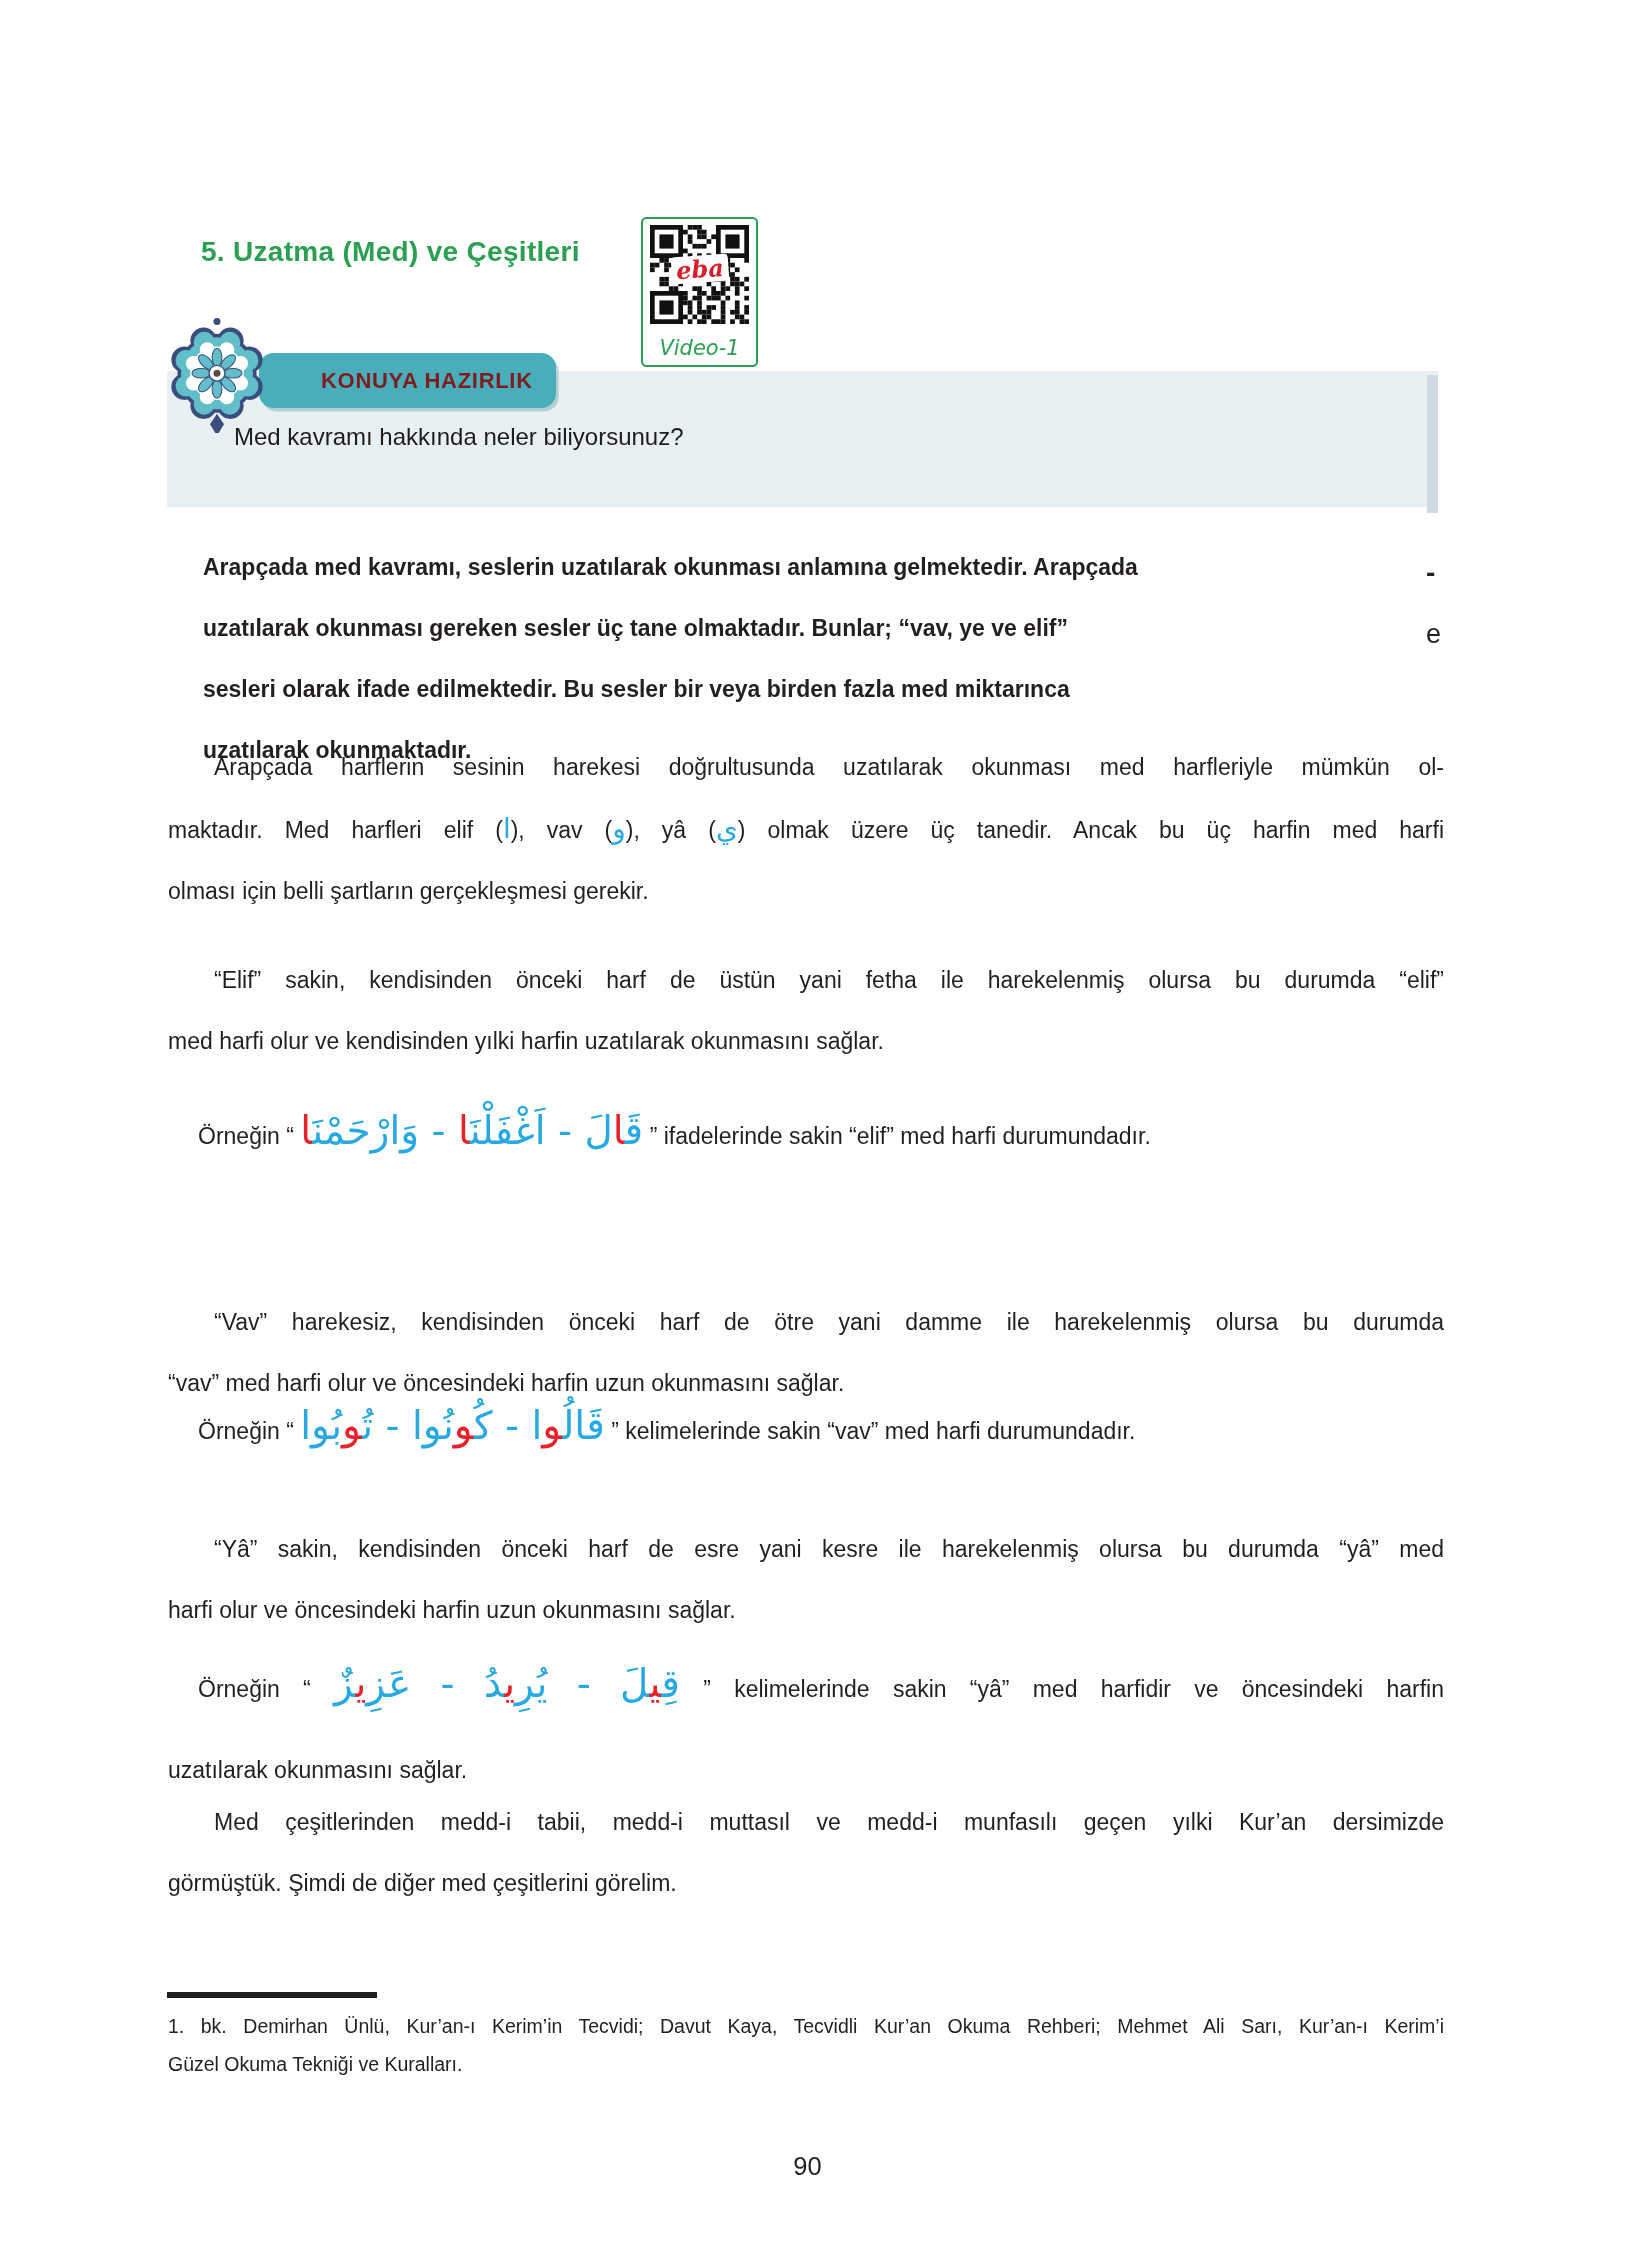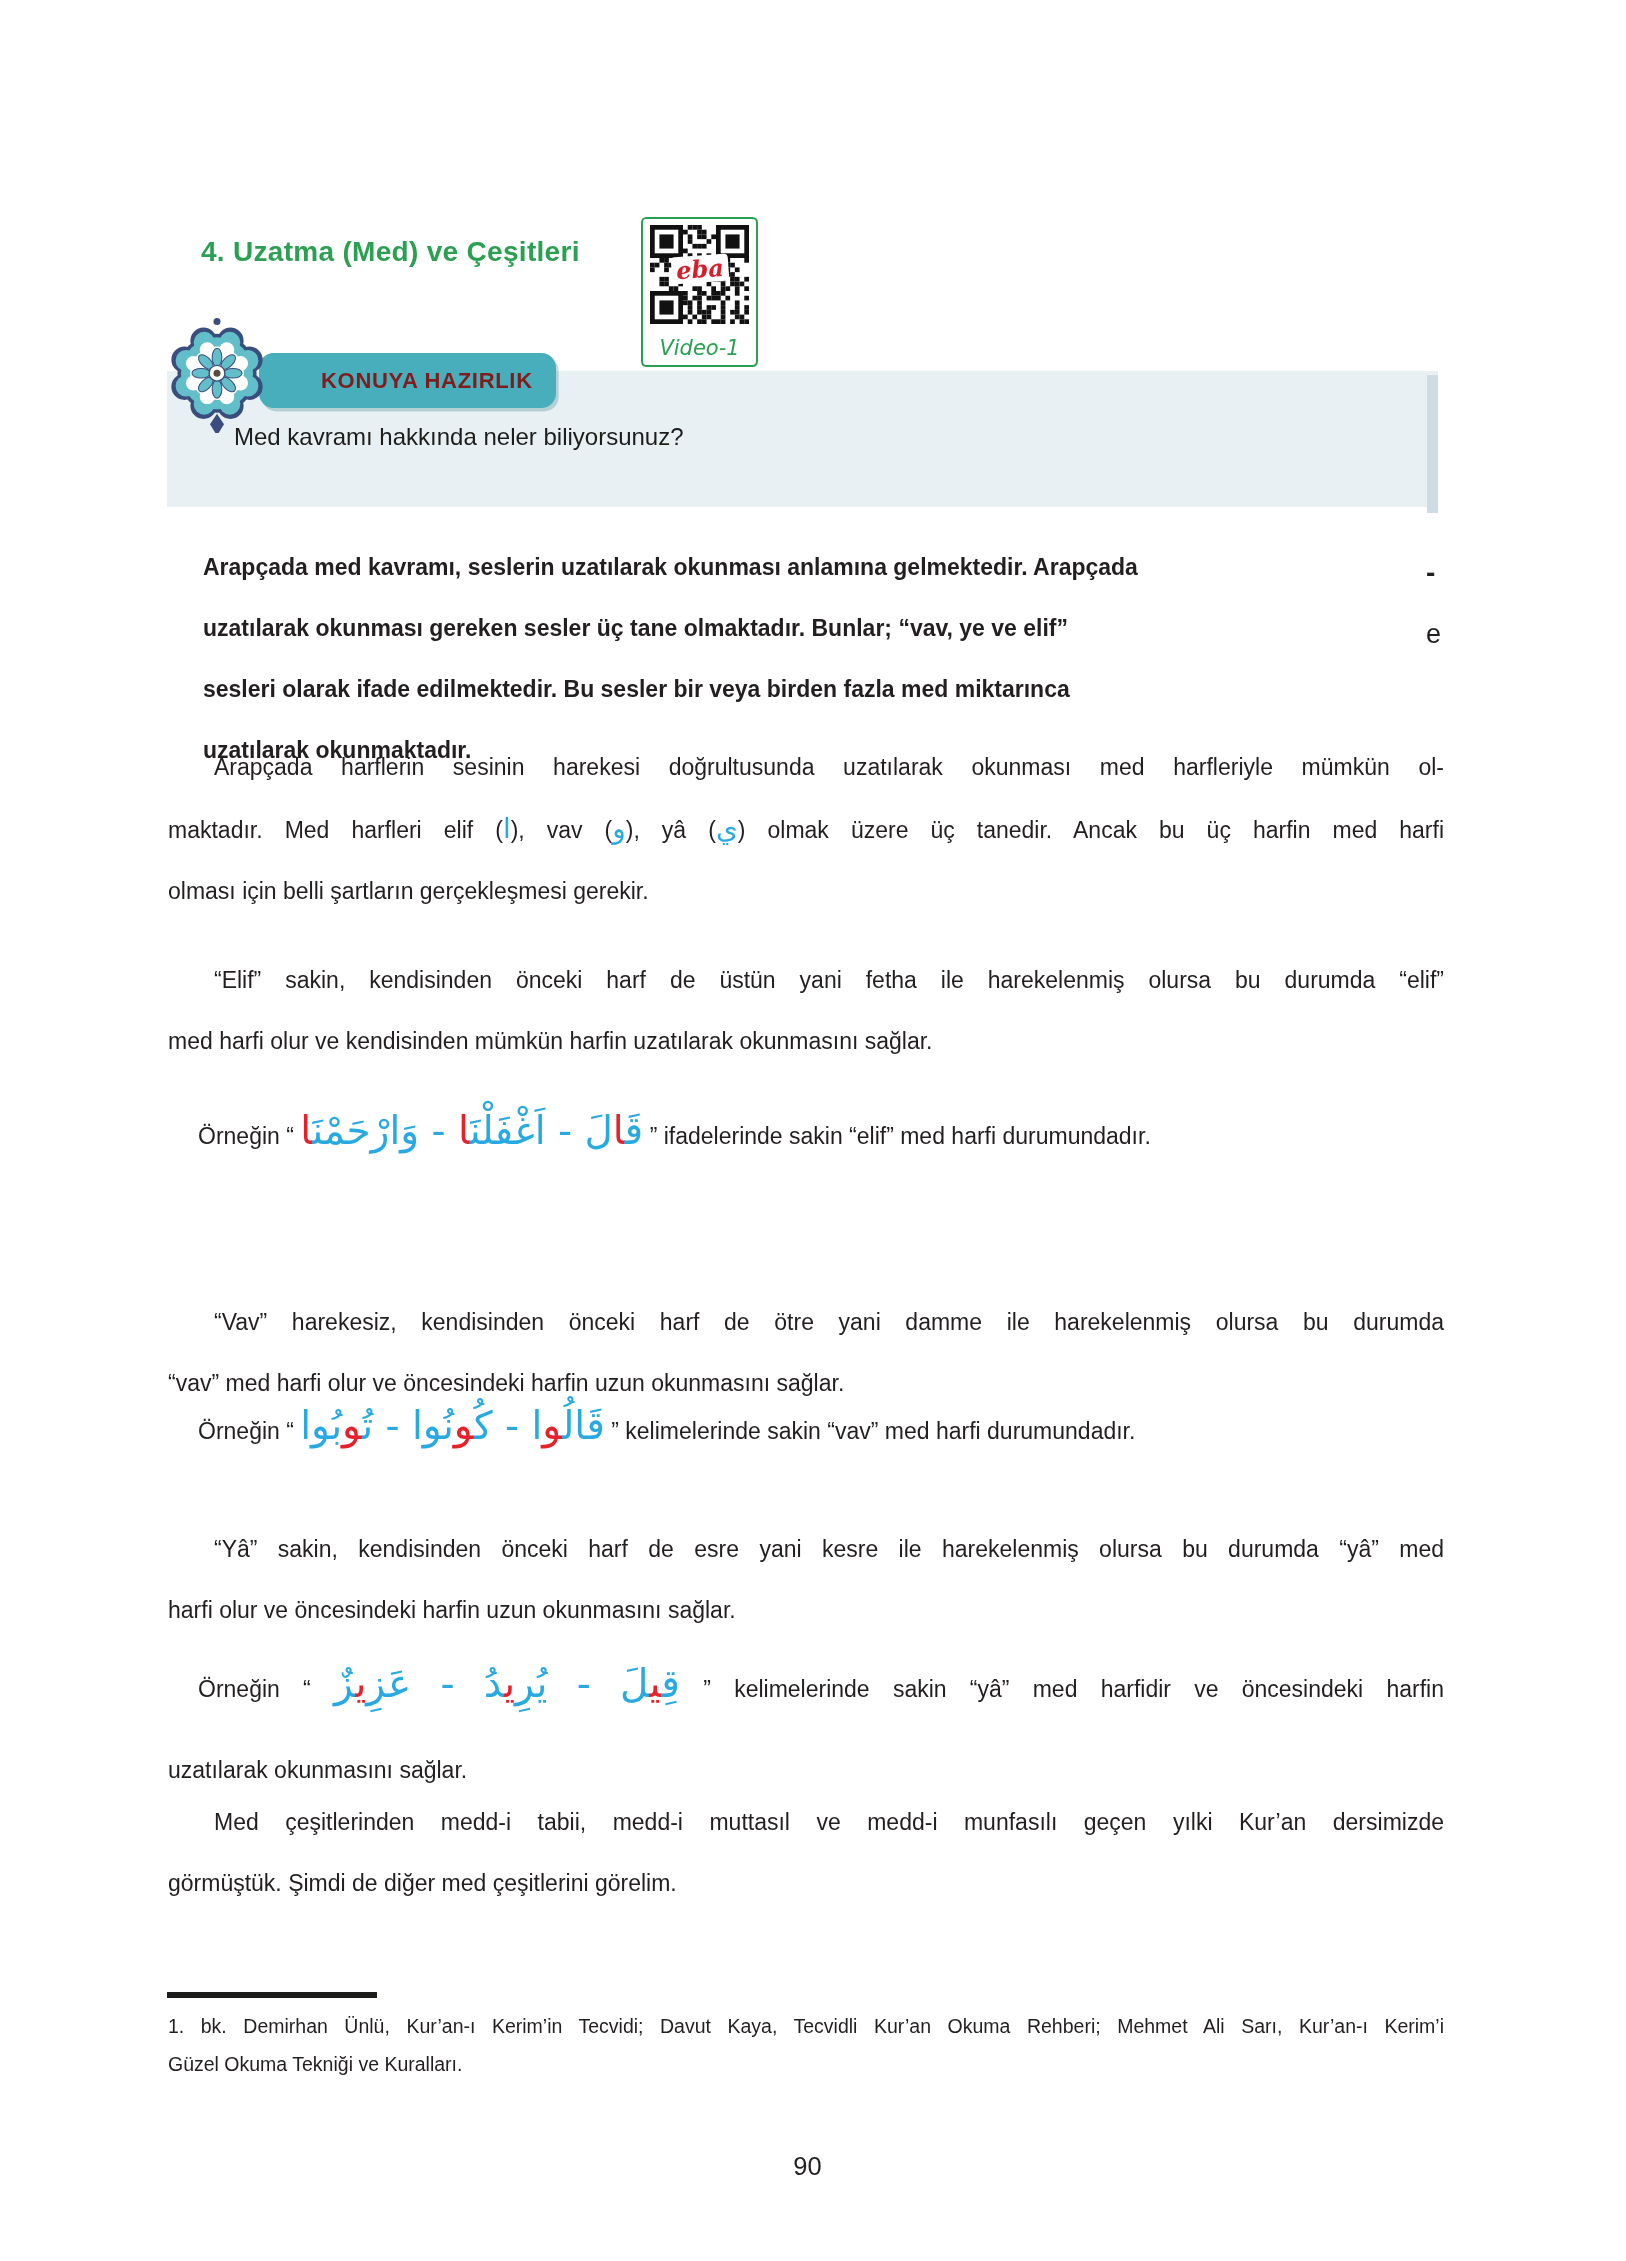--- a/index.html
+++ b/index.html
@@ -42,21 +42,21 @@
   .arxr{font-family:"DejaVu Sans",sans-serif;color:#e62129;font-size:39px;}
   .fn{font-size:19.5px;line-height:38px;}
   .fnrule{left:167px;top:1992px;width:210px;height:6px;background:#1d1d1b;}
   .pagenum{left:167px;top:2152px;width:1281px;text-align:center;font-size:25.5px;}
 </style>
 </head>
 <body>
 
 <div class="page">
 
-  <div class="abs title">4. Uzatma (Med) ve Çeşitleri</div>
+  <div class="abs title">5. Uzatma (Med) ve Çeşitleri</div>
 
   <div class="abs qrbox">
     <svg class="qrgrid" id="qrgrid" viewBox="0 0 147 147">
         <rect x="56" y="0" width="7" height="7" fill="#111"></rect>
         <rect x="63" y="0" width="7" height="7" fill="#111"></rect>
         <rect x="70" y="0" width="7" height="7" fill="#111"></rect>
         <rect x="49" y="7" width="7" height="7" fill="#111"></rect>
         <rect x="70" y="7" width="7" height="7" fill="#111"></rect>
         <rect x="77" y="7" width="7" height="7" fill="#111"></rect>
         <rect x="56" y="14" width="7" height="7" fill="#111"></rect>
@@ -262,21 +262,21 @@
   <div class="abs frag fragdash">-</div>
   <div class="abs frag frage">e</div>
 
   <div class="abs bodyblock" style="top:737px">
       <div class="line " style="text-align: justify; text-align-last: justify; text-indent: 46px;"><span>Arapçada harflerin sesinin harekesi doğrultusunda uzatılarak okunması med harfleriyle mümkün ol-</span></div>
       <div class="line " style="text-align: justify; text-align-last: justify;"><span>maktadır. Med harfleri elif (</span><span class="ari">ا</span><span>), vav (</span><span class="ari">و</span><span>), yâ (</span><span class="ari">ي</span><span>) olmak üzere üç tanedir. Ancak bu üç harfin med harfi</span></div>
       <div class="line "><span>olması için belli şartların gerçekleşmesi gerekir.</span></div>
     </div>
   <div class="abs bodyblock" style="top:950px">
       <div class="line " style="text-align: justify; text-align-last: justify; text-indent: 46px;"><span>“Elif” sakin, kendisinden önceki harf de üstün yani fetha ile harekelenmiş olursa bu durumda “elif”</span></div>
-      <div class="line "><span>med harfi olur ve kendisinden mümkün harfin uzatılarak okunmasını sağlar.</span></div>
+      <div class="line "><span>med harfi olur ve kendisinden yılki harfin uzatılarak okunmasını sağlar.</span></div>
     </div>
   <div class="abs bodyblock" style="top:1080px">
       <div class="line exline" style="text-indent: 30px;"><span>Örneğin “ </span><span class="arx">قَ</span><span class="arxr">ا</span><span class="arx">لَ</span><span class="arx"> - </span><span class="arx">اَغْفَلْنَ</span><span class="arxr">ا</span><span class="arx"> - </span><span class="arx">وَارْحَمْنَ</span><span class="arxr">ا</span><span> ” ifadelerinde sakin “elif” med harfi durumundadır.</span></div>
     </div>
   <div class="abs bodyblock" style="top:1292px">
       <div class="line " style="text-align: justify; text-align-last: justify; text-indent: 46px;"><span>“Vav” harekesiz, kendisinden önceki harf de ötre yani damme ile harekelenmiş olursa bu durumda</span></div>
       <div class="line "><span>“vav” med harfi olur ve öncesindeki harfin uzun okunmasını sağlar.</span></div>
     </div>
   <div class="abs bodyblock" style="top:1375px">
       <div class="line exline" style="text-indent: 30px;"><span>Örneğin “ </span><span class="arx">قَالُ</span><span class="arxr">و</span><span class="arx">ا</span><span class="arx"> - </span><span class="arx">كُ</span><span class="arxr">و</span><span class="arx">نُوا</span><span class="arx"> - </span><span class="arx">تُ</span><span class="arxr">و</span><span class="arx">بُوا</span><span> ” kelimelerinde sakin “vav” med harfi durumundadır.</span></div>

